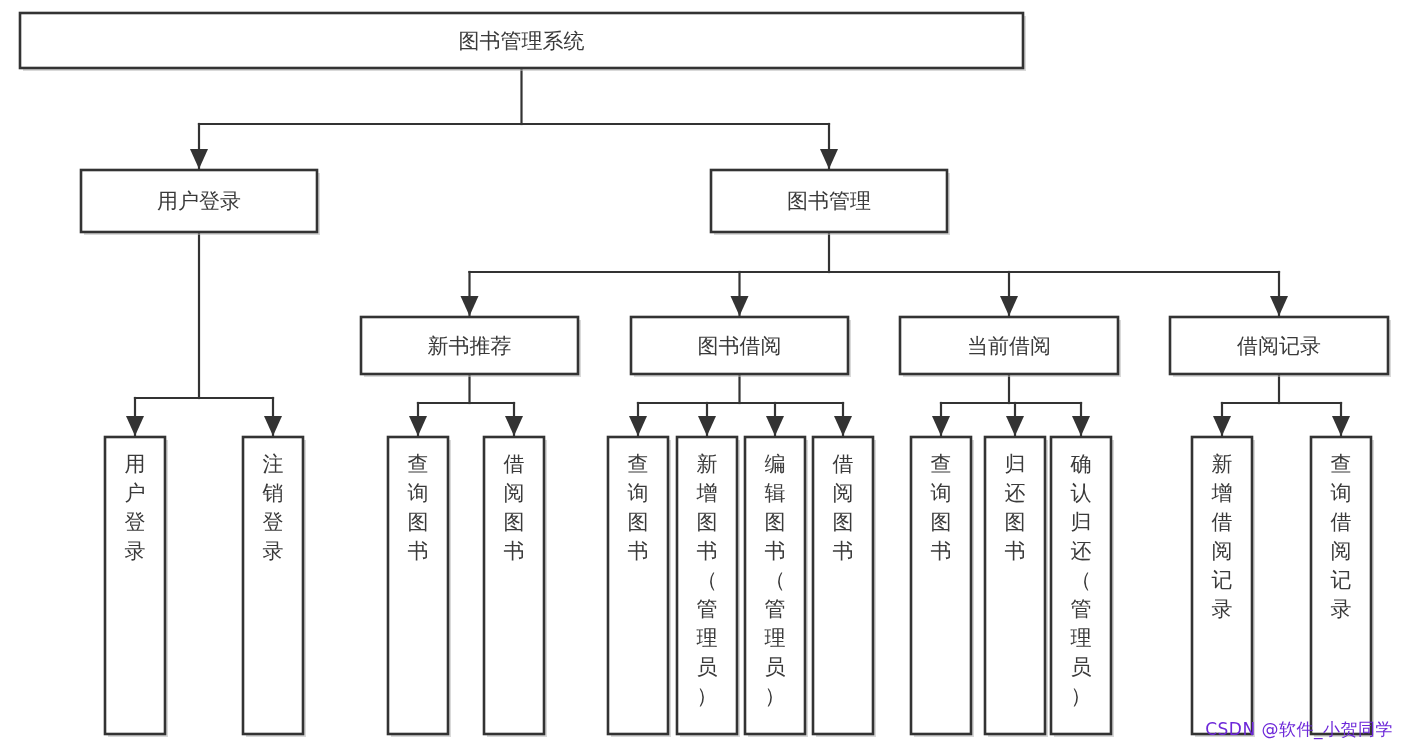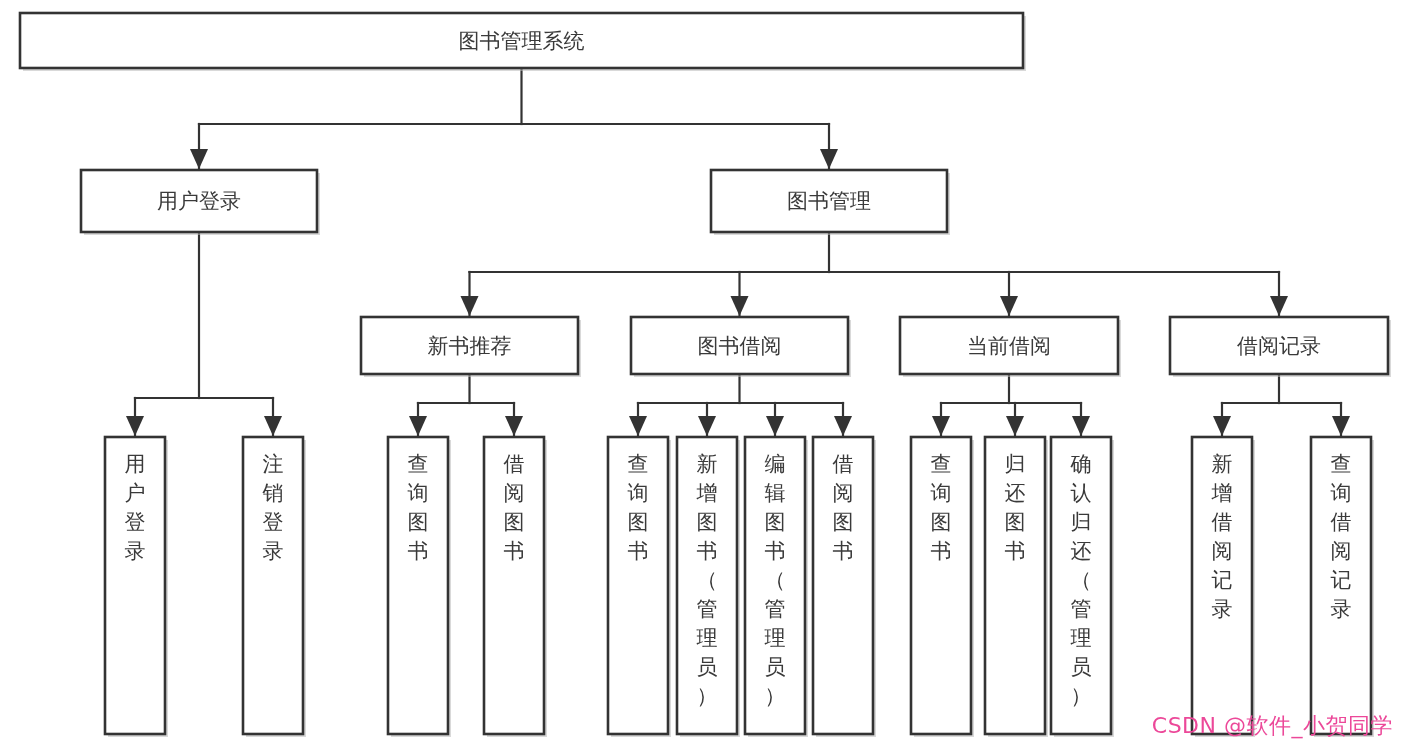--- a/index.html
+++ b/index.html
@@ -55,22 +55,22 @@
     font-family: "DejaVu Sans", "Liberation Sans", sans-serif;
     fill: #3a3a3a;
     font-size: 21px;
     text-anchor: middle;
   }
   .watermark {
     position: absolute;
     right: 12px;
     bottom: 6px;
     font-family: "DejaVu Sans", "Liberation Sans", sans-serif;
-    font-size: 22px;
-    color: #ec4899;
+    font-size: 17px;
+    color: #6d28d9;
     letter-spacing: 0.5px;
     white-space: nowrap;
     user-select: none;
   }
 </style>
 </head>
 <body>
 
 <div id="diagram-root">
   <svg class="flow" id="flow-svg" viewBox="0 0 1405 747">

